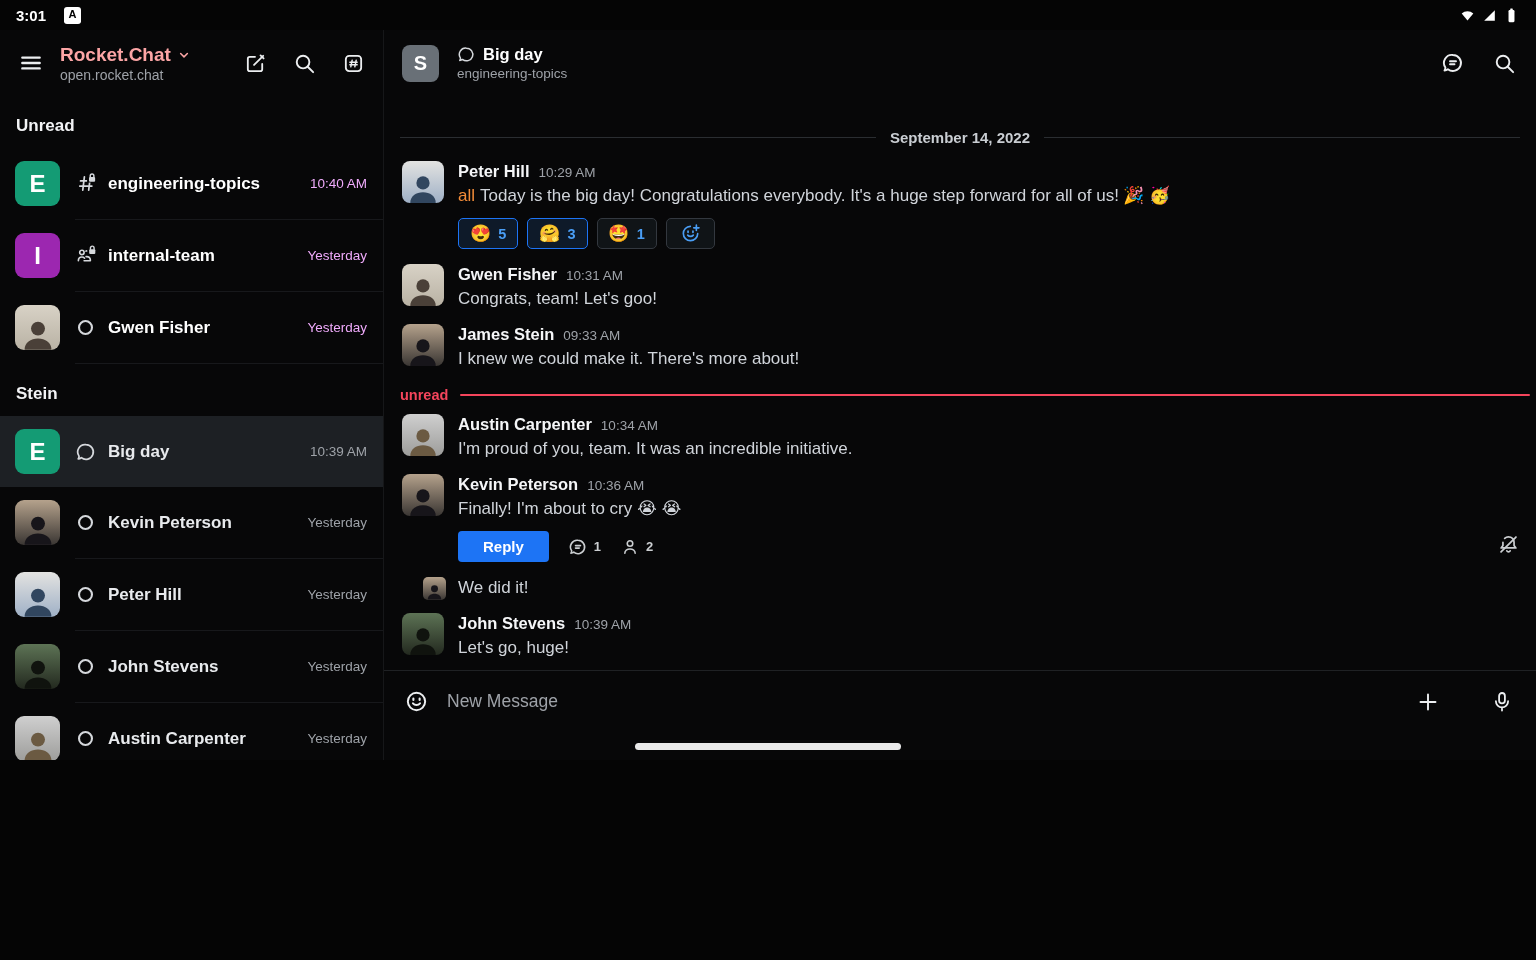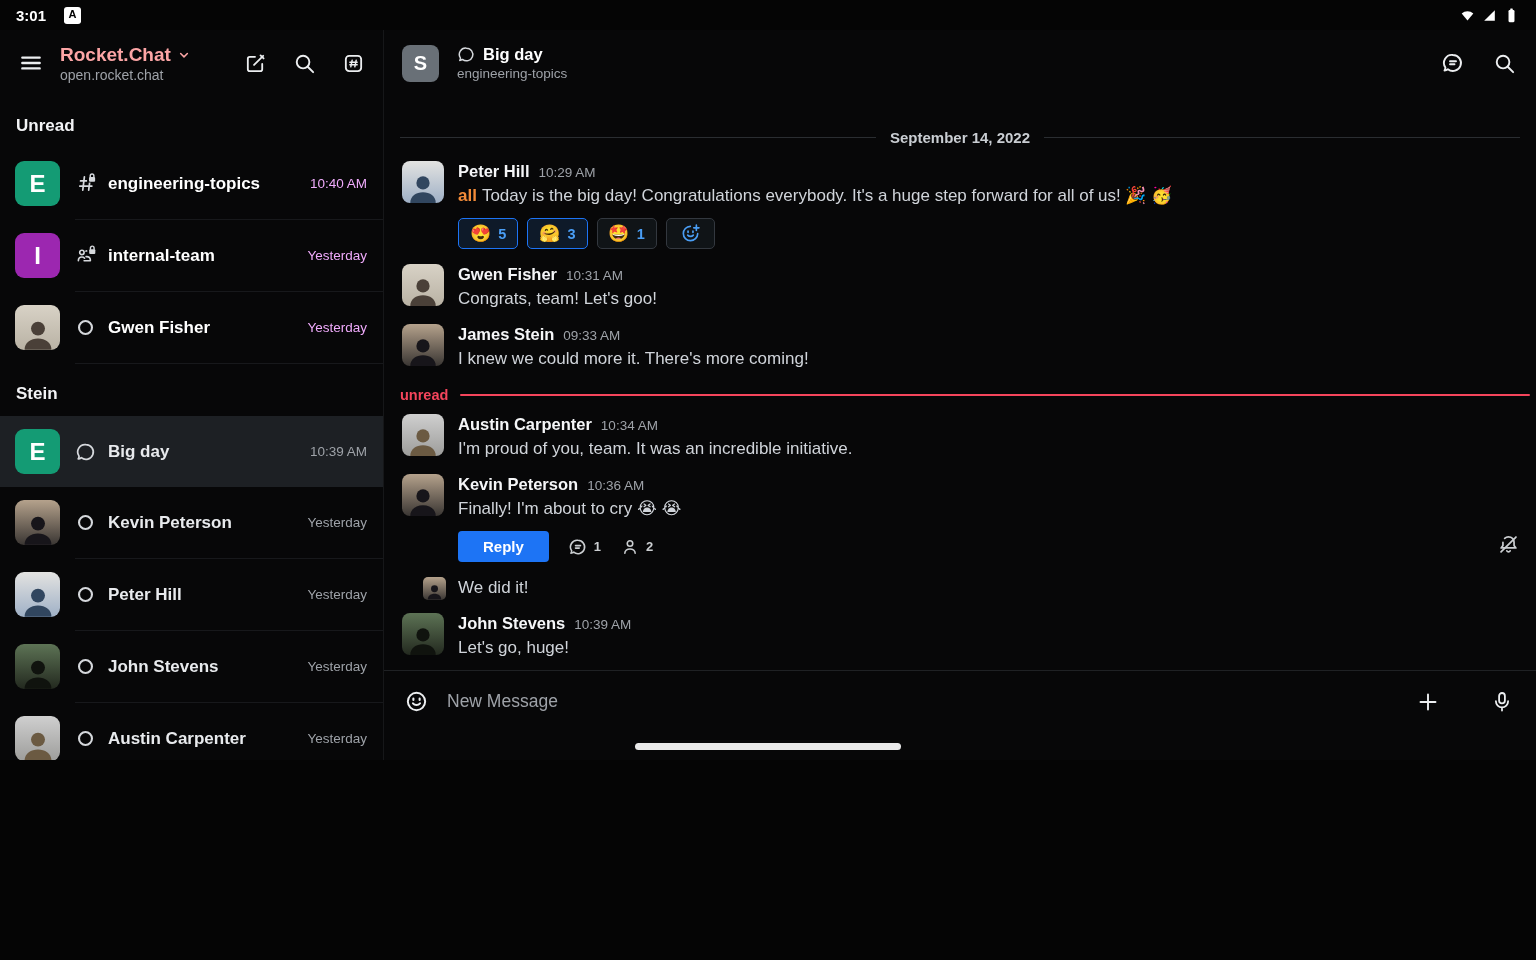--- a/index.html
+++ b/index.html
@@ -59,21 +59,21 @@
   .date-div .line { flex:1; height:1px; background:#2a2d31; }
   .date-div .label { font-size:15px; font-weight:700; color:#c9cdd2; }
   .msg { display:flex; align-items:flex-start; padding:0 18px; margin-top:13px; }
   .m-avatar { width:42px; height:42px; border-radius:8px; flex:none; overflow:hidden; display:flex; align-items:center; justify-content:center; cursor:pointer; }
   .m-avatar.ph svg { width:36px; height:36px; margin-top:11px; }
   .m-content { flex:1; min-width:0; margin-left:14px; }
   .m-head { display:flex; align-items:baseline; gap:9px; line-height:21px; }
   .m-name { font-size:16.5px; font-weight:700; color:#f5f6f8; }
   .m-time { font-size:13.5px; color:#9ea2a8; }
   .m-text { font-size:17px; color:#d0d4da; line-height:24px; margin-top:1px; }
-  .mention { color:#f38c39; font-weight:700; margin-right:5px; }
+  .mention { color:#f38c39; font-weight:400; margin-right:5px; }
 
   .react-row { display:flex; gap:9px; margin:10px 0 2px 74px; padding:0; }
   .chip { display:flex; align-items:center; gap:7px; height:31px; padding:0 11px; background:#101417; border:1.5px solid #33383f; border-radius:5px; cursor:pointer; }
   .chip.mine { border-color:#1d74f5; background:#0e1a29; }
   .chip .emoji { font-size:17px; line-height:1; }
   .chip-count { font-size:14.5px; font-weight:700; color:#4a9ef5; }
   .chip.add { color:#4a9ef5; padding:0 13px; }
 
   .thread-row { position:relative; display:flex; align-items:center; gap:19px; margin:10px 0 4px 74px; padding-right:18px; }
   .reply-btn { background:#1d74f5; color:#fff; border:none; border-radius:4px; font-size:15px; font-weight:700; padding:7px 25px; cursor:pointer; font-family:inherit; }
@@ -449,21 +449,21 @@
           <div class="m-avatar ph ph2">
               <svg class="ic">
                 <use href="#i-sil"></use>
               </svg>
             </div>
           <div class="m-content">
             <div class="m-head">
               <span class="m-name">James Stein</span>
               <span class="m-time">09:33 AM</span>
             </div>
-            <div class="m-text">I knew we could more it. There's more coming!</div>
+            <div class="m-text">I knew we could make it. There's more about!</div>
           </div>
         </div>
 
         <div class="unread-div">
           <span class="u-label">unread</span>
           <div class="u-line"></div>
         </div>
 
         <div class="msg" style="margin-top:9px">
           <div class="m-avatar ph ph5">

